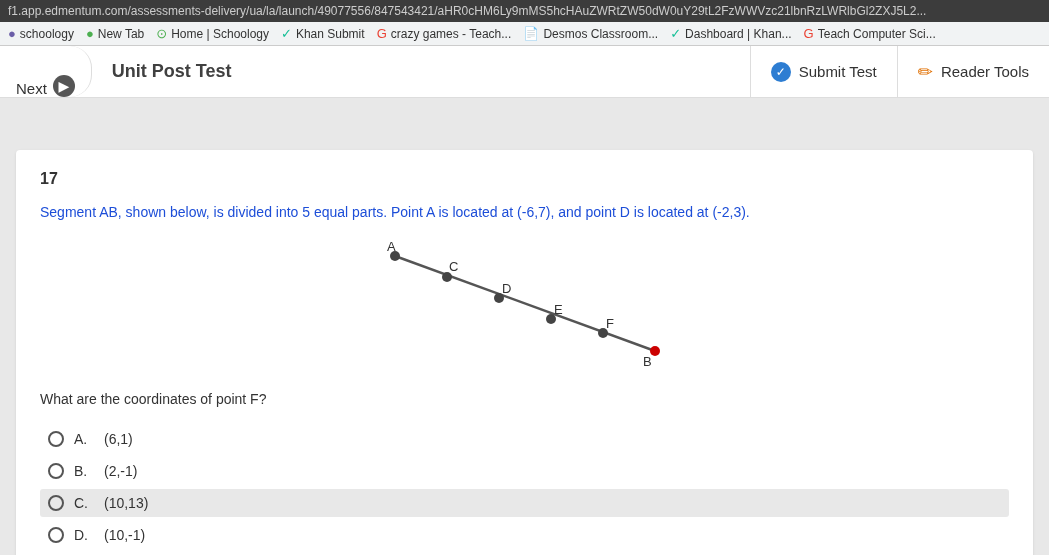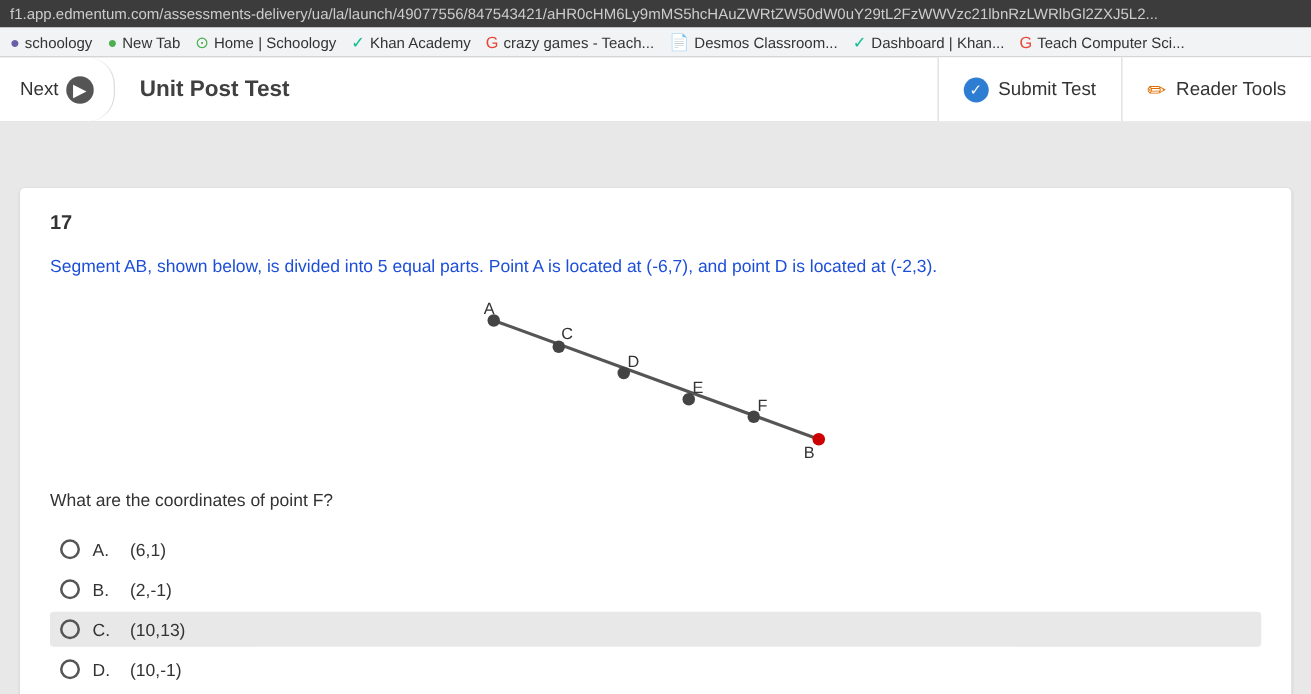--- a/index.html
+++ b/index.html
@@ -40,21 +40,21 @@
       background: #fff;
       border-bottom: 1px solid #ddd;
       display: flex;
       align-items: center;
       padding: 0;
       height: 52px;
     }
 
     .next-btn {
       display: flex;
-      align-items: center;
+      align-items: flex-end;
       gap: 6px;
       padding: 0 16px;
       height: 100%;
       border-right: 1px solid #ddd;
       cursor: pointer;
       font-size: 15px;
       font-weight: 500;
       color: #333;
       border-radius: 22px;
     }
@@ -230,21 +230,21 @@
   <div class="bookmark-item">
     <span style="color:#4CAF50; font-size:13px;">●</span>
     <span>New Tab</span>
   </div>
   <div class="bookmark-item">
     <span style="color:#4CAF50; font-size:13px;">⊙</span>
     <span>Home | Schoology</span>
   </div>
   <div class="bookmark-item">
     <span style="color:#14BF96; font-size:13px;">✓</span>
-    <span>Khan Academy</span>
+    <span>Khan Submit</span>
   </div>
   <div class="bookmark-item">
     <span style="color:#EA4335; font-size:13px;">G</span>
     <span>crazy games - Teach...</span>
   </div>
   <div class="bookmark-item">
     <span style="color:#666; font-size:13px;">📄</span>
     <span>Desmos Classroom...</span>
   </div>
   <div class="bookmark-item">

